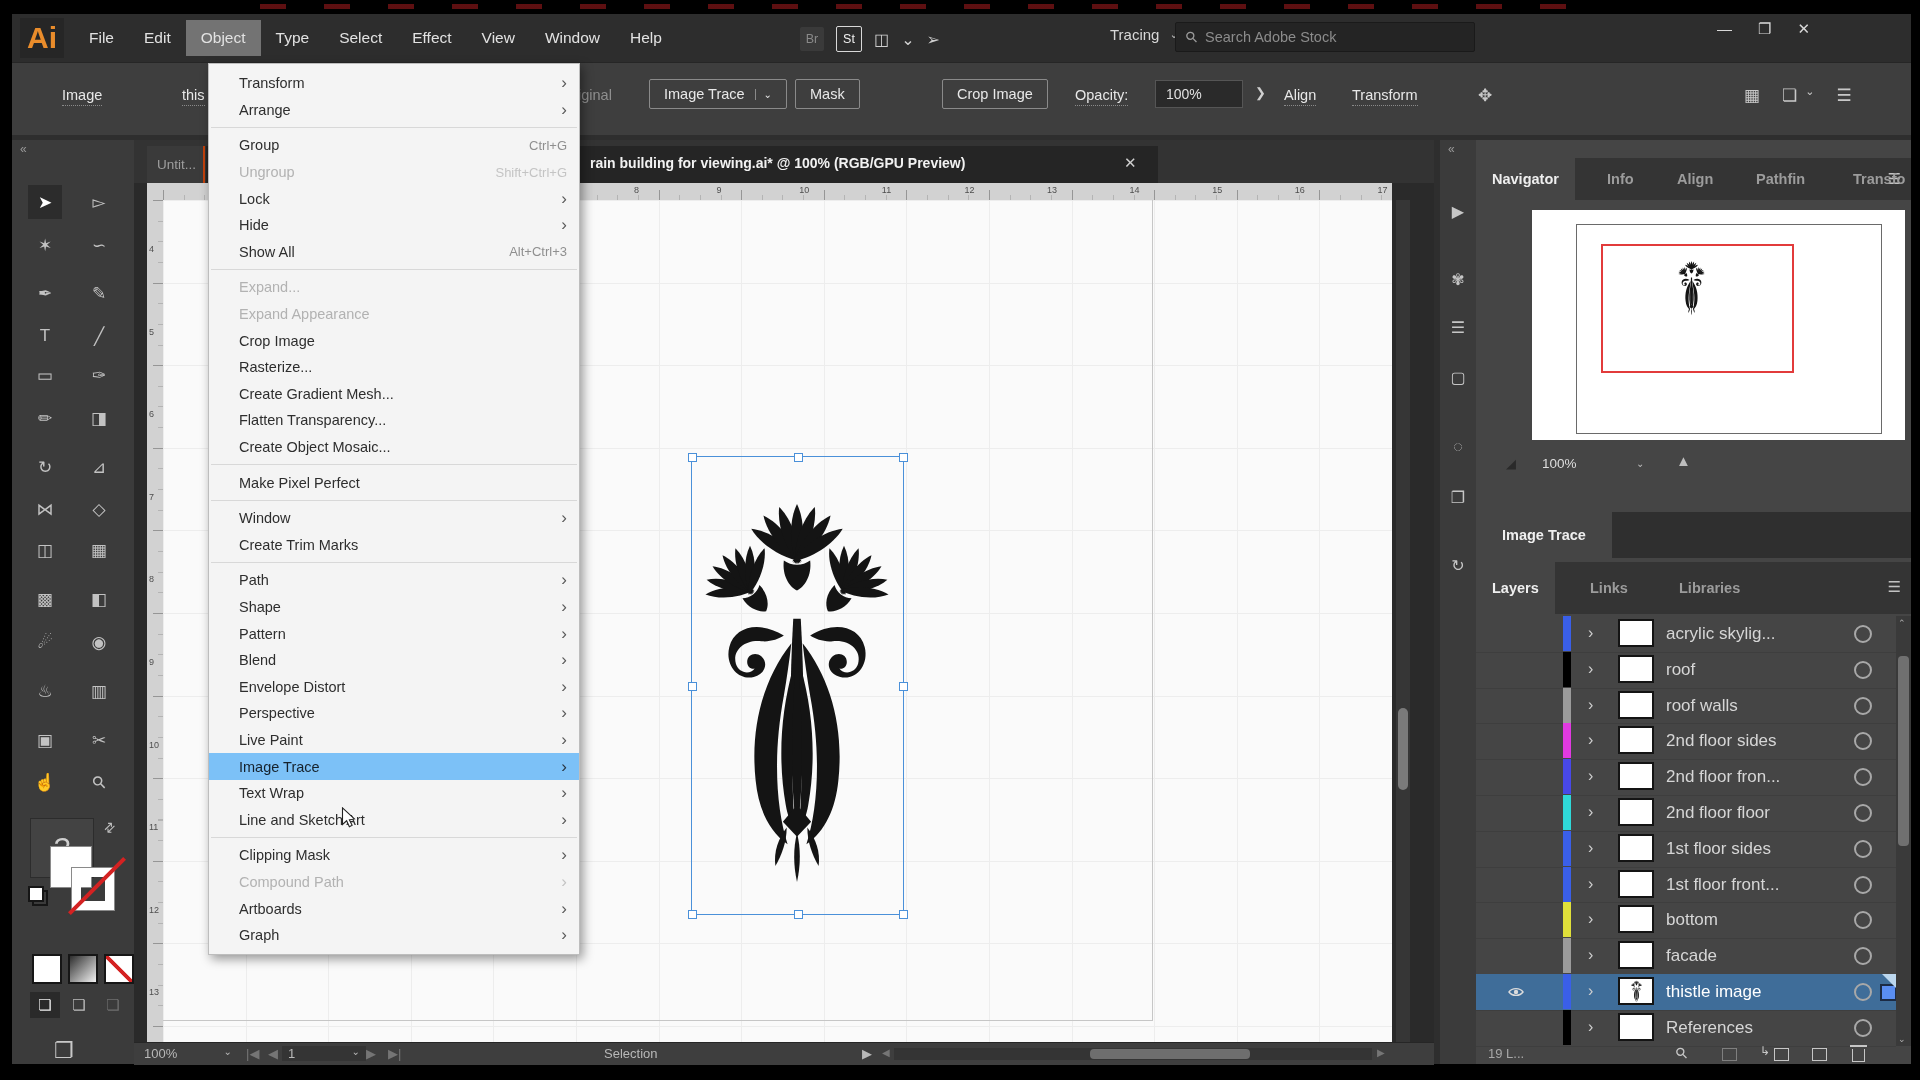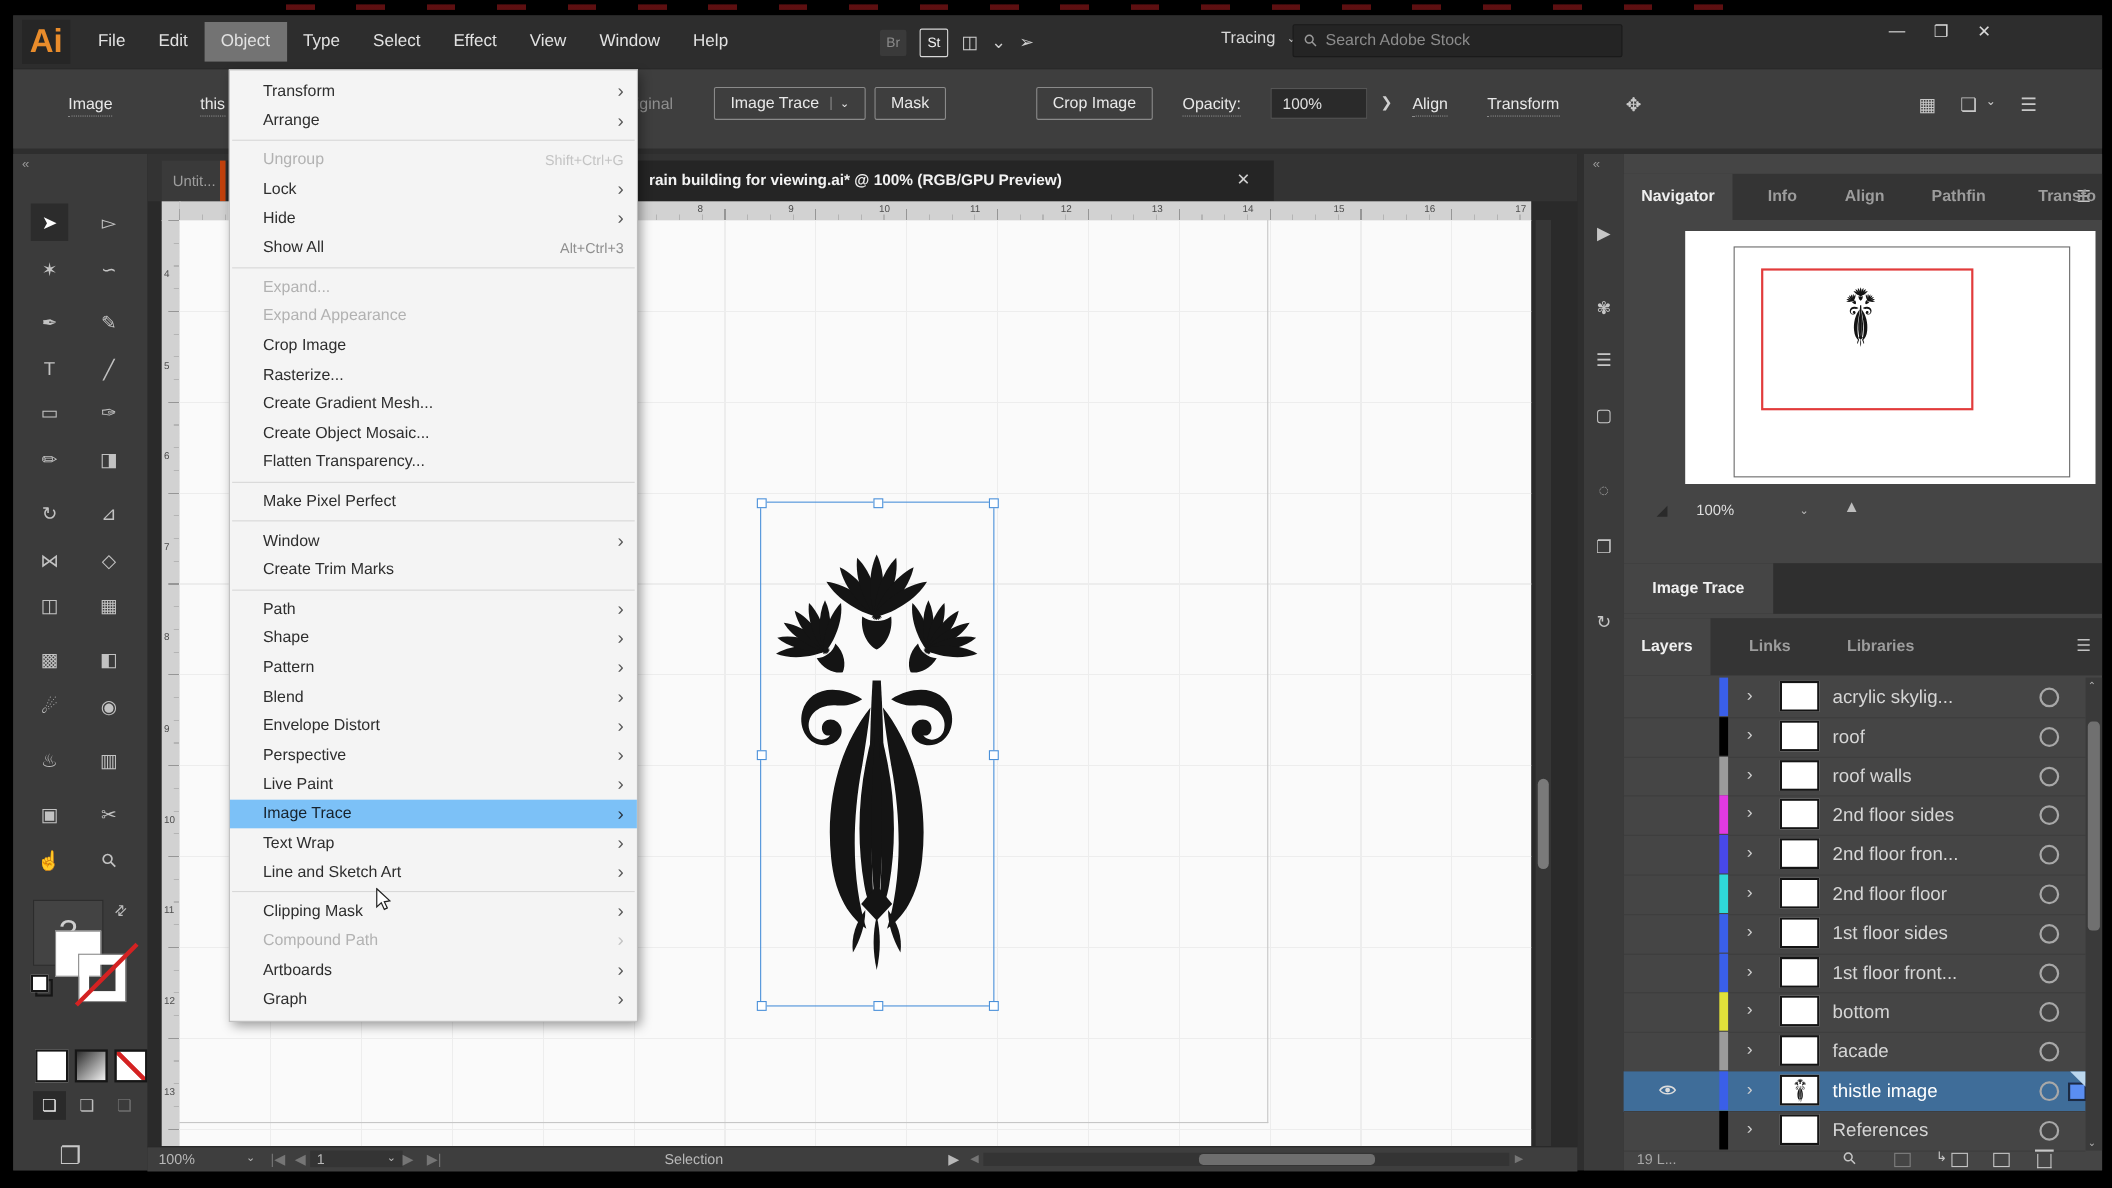--- a/index.html
+++ b/index.html
@@ -68,21 +68,21 @@
   .dmode{width:30px;height:26px;position:absolute;top:852px;display:flex;align-items:center;justify-content:center;
     color:#bdbdbd;font-size:15px;}
   .dmode.active{background:#2a2a2a;color:#e8e8e8;}
   .dmode.dim{color:#6f6f6f;}
   #screen-mode{left:42px;top:898px;color:#c8c8c8;font-size:22px;}
 
   
   #docwin{left:122px;top:126px;width:1300px;height:924px;background:#2a2a2a;}
   #tabbar{left:0;top:0;width:1300px;height:43px;background:#333;}
   #tab-bg{left:13px;top:6px;width:58px;height:37px;background:#3a3a3a;color:#9e9e9e;font-size:13.5px;
-    display:flex;align-items:center;padding-left:10px;border-right:5px solid #c2410c;overflow:hidden;white-space:nowrap;box-sizing:border-box;}
+    display:flex;align-items:center;padding-left:10px;border-right:2px solid #c2410c;overflow:hidden;white-space:nowrap;box-sizing:border-box;}
   #tab-active{left:72px;top:6px;width:952px;height:37px;background:#252525;overflow:hidden;}
   #tab-title{position:absolute;left:384px;top:9px;color:#f2f2f2;font-size:14px;font-weight:bold;white-space:nowrap;}
   #tab-close{position:absolute;left:918px;top:8px;color:#cfcfcf;font-size:15px;}
   #ruler-corner{left:13px;top:43px;width:16px;height:17px;background:#d2d2d2;border-right:1px solid #9a9a9a;border-bottom:1px solid #9a9a9a;}
   #hruler{left:29px;top:43px;width:1229px;height:17px;background:#d2d2d2;
     background-image:repeating-linear-gradient(90deg,#969696 0 1px,transparent 1px 82.6px),
       repeating-linear-gradient(90deg,#b4b4b4 0 1px,transparent 1px 20.65px);
     background-position:bottom;background-size:100% 10px,100% 5px;background-repeat:repeat-x;}
   #vruler{left:13px;top:60px;width:16px;height:842px;background:#d2d2d2;
     background-image:repeating-linear-gradient(180deg,#969696 0 1px,transparent 1px 82.6px),
@@ -439,20 +439,24 @@
       </svg>
     <div class="mi">
           <span class="ml">Transform</span>
           <span class="mr sub">›</span>
         </div>
         <div class="mi">
           <span class="ml">Arrange</span>
           <span class="mr sub">›</span>
         </div>
         <div class="msep"></div>
+        <div class="mi">
+          <span class="ml">Group</span>
+          <span class="mr">Ctrl+G</span>
+        </div>
         <div class="mi dis">
           <span class="ml">Ungroup</span>
           <span class="mr">Shift+Ctrl+G</span>
         </div>
         <div class="mi">
           <span class="ml">Lock</span>
           <span class="mr sub">›</span>
         </div>
         <div class="mi">
           <span class="ml">Hide</span>
@@ -477,25 +481,25 @@
         </div>
         <div class="mi">
           <span class="ml">Rasterize...</span>
           <span class="mr"></span>
         </div>
         <div class="mi">
           <span class="ml">Create Gradient Mesh...</span>
           <span class="mr"></span>
         </div>
         <div class="mi">
+          <span class="ml">Flatten Transparency...</span>
+          <span class="mr"></span>
+        </div>
+        <div class="mi">
           <span class="ml">Create Object Mosaic...</span>
-          <span class="mr"></span>
-        </div>
-        <div class="mi">
-          <span class="ml">Flatten Transparency...</span>
           <span class="mr"></span>
         </div>
         <div class="msep"></div>
         <div class="mi">
           <span class="ml">Make Pixel Perfect</span>
           <span class="mr"></span>
         </div>
         <div class="msep"></div>
         <div class="mi">
           <span class="ml">Window</span>

